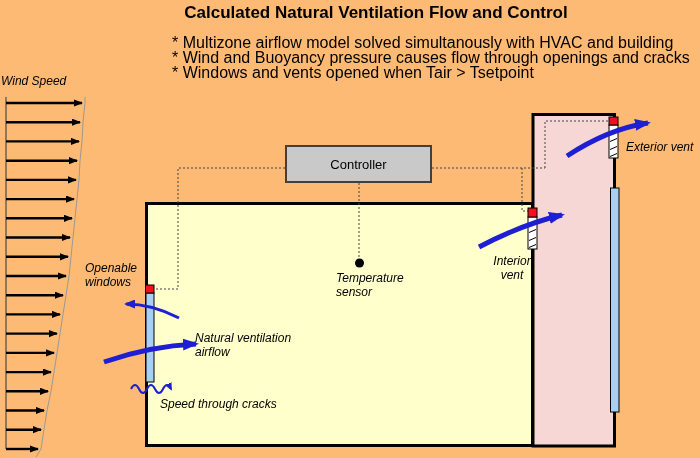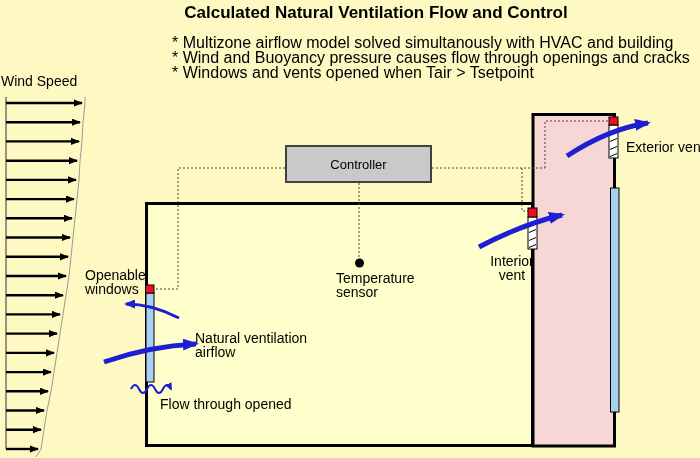--- a/index.html
+++ b/index.html
@@ -1,19 +1,19 @@
 <!DOCTYPE html>
 <html style="--building-fill: #FFFFCC; --atrium-fill: #F7D6D6; --controller-fill: #C9C9C9; --window-fill: #A9CFF2; --actuator-red: #EF1020; --airflow-blue: #1E1ED2;"><head>
 <meta charset="utf-8">
 <style>
   html,body{margin:0;padding:0;background:#fff;}
-  #stage{position:relative;width:700px;height:458px;background:#fef9c3;overflow:hidden;
+  #stage{position:relative;width:700px;height:458px;background:#fdba74;overflow:hidden;
          font-family:"Liberation Sans",sans-serif;color:#000;}
   #diagram-svg{position:absolute;left:0;top:0;}
-  .lbl{position:absolute;font-size:14px;line-height:14px;white-space:normal;}
+  .lbl{position:absolute;font-size:12px;line-height:14px;white-space:normal;font-style:italic;}
   #page-title{position:absolute;left:26px;top:3px;width:700px;text-align:center;
               font-size:17px;font-weight:bold;}
   #notes{position:absolute;left:172px;top:35px;font-size:16px;line-height:15px;}
   #controller-box{position:absolute;left:285px;top:145px;width:143px;height:34px;
                   background:var(--controller-fill);border:2px solid #404040;
                   display:flex;align-items:center;justify-content:center;font-size:13px;}
 </style>
 </head>
 <body>
 
@@ -106,25 +106,25 @@
   <div id="page-title">Calculated Natural Ventilation Flow and Control</div>
 
   <div id="notes">
     <div>* Multizone airflow model solved simultanously with HVAC and building</div>
     <div>* Wind and Buoyancy pressure causes flow through openings and cracks</div>
     <div>* Windows and vents opened when Tair &gt; Tsetpoint</div>
   </div>
 
   <div class="lbl" style="left:1px;top:74px;">Wind Speed</div>
 
-  <div class="lbl" style="left:85px;top:261px;width:64px;margin-top:7px;">Openable windows</div>
+  <div class="lbl" style="left:85px;top:261px;width:64px;">Openable windows</div>
 
   <div class="lbl" style="left:195px;top:308px;width:118px;margin-top:23px;">Natural ventilation airflow</div>
 
-  <div class="lbl" style="left:160px;top:397px;width:200px;">Flow through opened</div>
+  <div class="lbl" style="left:160px;top:397px;width:200px;">Speed through cracks</div>
 
   <div class="lbl" style="left:336px;top:271px;width:84px;">Temperature sensor</div>
 
   <div class="lbl" style="left:487px;top:254px;width:50px;text-align:center;">Interior vent</div>
 
   <div class="lbl" style="left:626px;top:140px;width:90px;">Exterior vent</div>
 
   <div id="controller-box">
     <span>Controller</span>
   </div>

